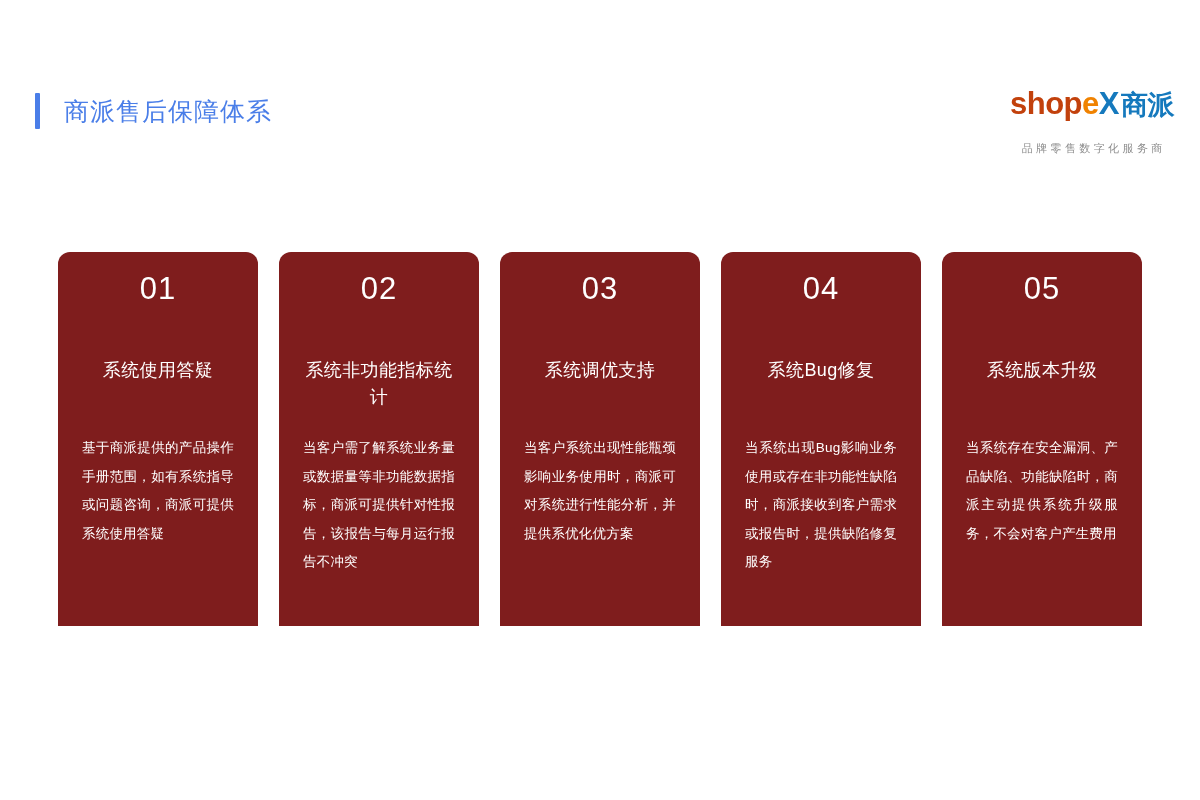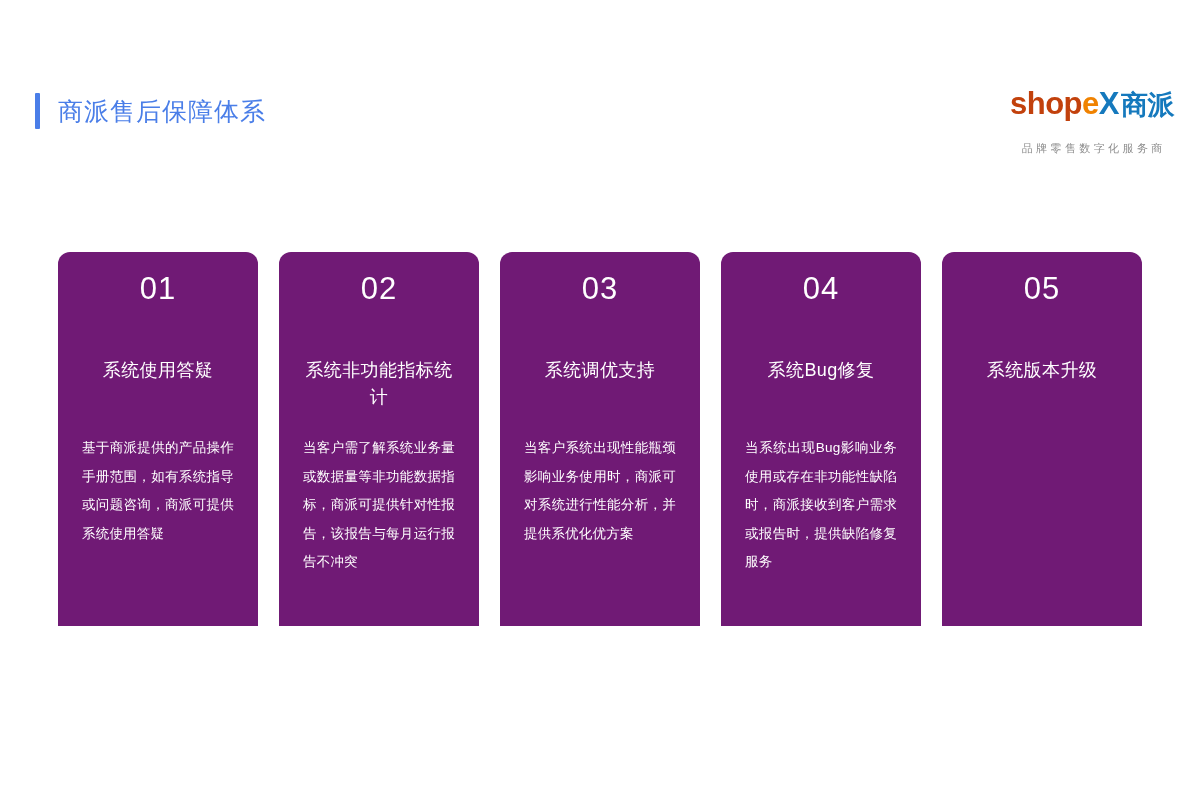--- a/index.html
+++ b/index.html
@@ -37,20 +37,21 @@
     background: #4a7ee8;
     margin-right: 18px;
     border-radius: 1px;
   }
   .page-title {
     font-size: 25px;
     color: #4a7ee8;
     letter-spacing: 1px;
     line-height: 36px;
     white-space: nowrap;
+    margin-left: 6px;
   }
 
   
   .logo-block {
     position: absolute;
     right: 26px;
     top: 88px;
     text-align: center;
   }
   .logo-wordmark {
@@ -79,21 +80,21 @@
     left: 58px;
     top: 252px;
     width: 1084px;
     height: 374px;
     display: flex;
     justify-content: space-between;
   }
   .card {
     width: 200px;
     height: 374px;
-    background: #701a75;
+    background: #7f1d1d;
     border-radius: 12px 12px 0 0;
     box-sizing: border-box;
     padding: 0 18px;
     position: relative;
   }
   .card-number {
     position: absolute;
     top: 17px;
     left: 0;
     right: 0;
@@ -170,15 +171,16 @@
 
   <div class="card">
     <div class="card-number">04</div>
     <div class="card-title">系统Bug修复</div>
     <div class="card-body">当系统出现Bug影响业务使用或存在非功能性缺陷时，商派接收到客户需求或报告时，提供缺陷修复服务</div>
   </div>
 
   <div class="card">
     <div class="card-number">05</div>
     <div class="card-title">系统版本升级</div>
+    <div class="card-body">当系统存在安全漏洞、产品缺陷、功能缺陷时，商派主动提供系统升级服务，不会对客户产生费用</div>
   </div>
 
 </div>
 
 </body></html>

